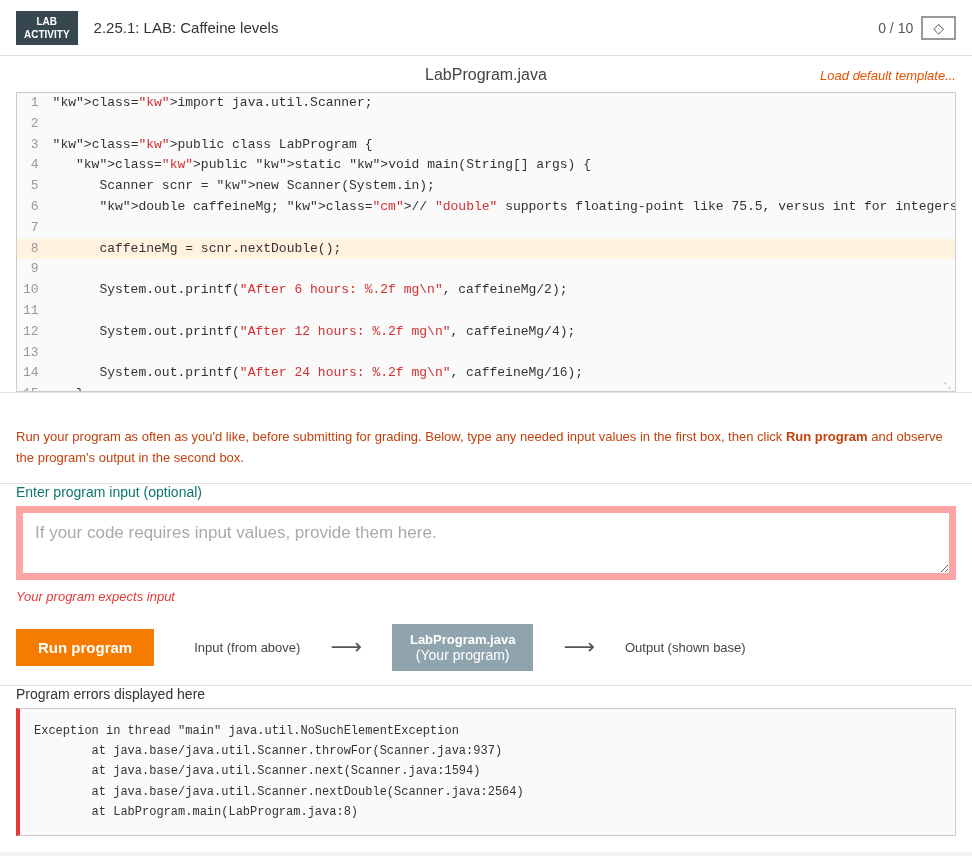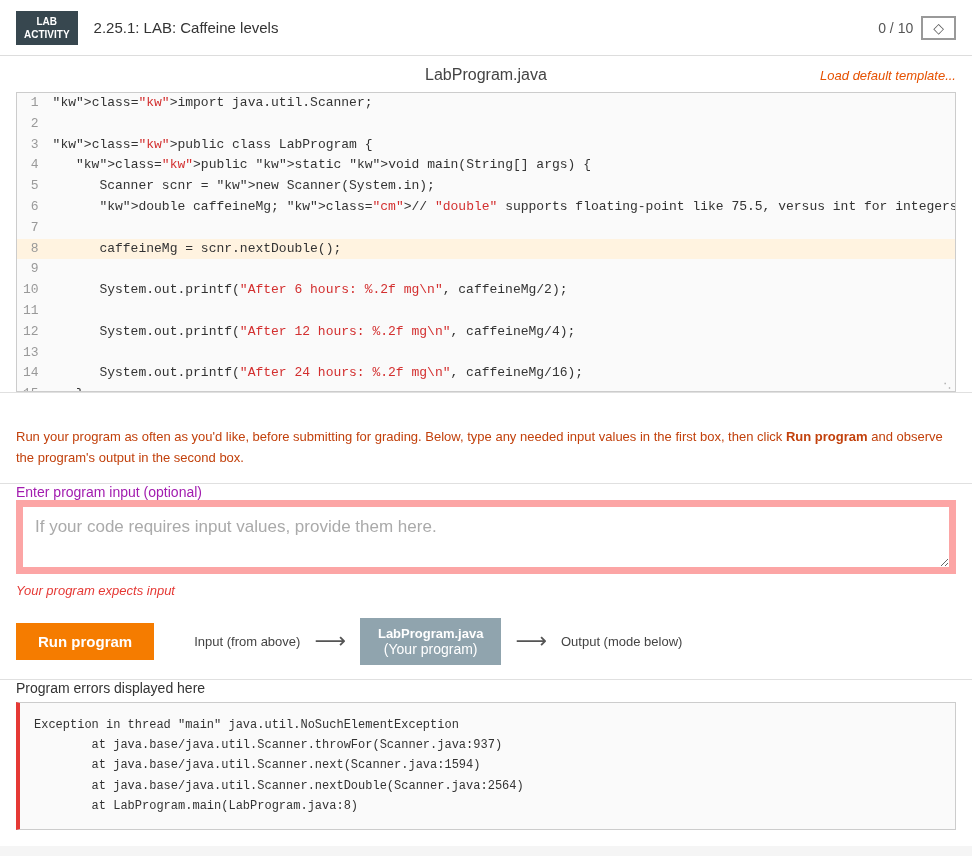--- a/index.html
+++ b/index.html
@@ -154,21 +154,22 @@
       margin-top: 20px;
     }
     .mode-description strong { font-weight: bold; }
 
     
     .input-section {
       padding: 0 16px 10px 16px;
     }
     .input-label {
       font-size: 14px;
-      color: #a21caf;
+      color: #0f766e;
+      margin-bottom: 6px;
     }
     .program-input {
       width: 100%;
       border: 7px solid #fca5a5;
       padding: 10px 12px;
       font-size: 17px;
       color: #a21caf;
       min-height: 44px;
       outline: none;
       resize: vertical;
@@ -195,21 +196,21 @@
       border: none;
       padding: 10px 22px;
       font-size: 15px;
       font-weight: bold;
       cursor: pointer;
       margin-right: 40px;
     }
     .run-flow {
       display: flex;
       align-items: center;
-      gap: 14px;
+      gap: 30px;
     }
     .run-flow-text {
       font-size: 13px;
       color: #444;
     }
     .arrow {
       font-size: 22px;
       color: #555;
     }
     .program-box {
@@ -365,21 +366,21 @@
   <div class="run-section">
     <button class="btn-run">Run program</button>
     <div class="run-flow">
       <span class="run-flow-text">Input (from above)</span>
       <span class="arrow">⟶</span>
       <div class="program-box">
         <div>LabProgram.java</div>
         <div class="program-box-sub">(Your program)</div>
       </div>
       <span class="arrow">⟶</span>
-      <span class="run-flow-text">Output (mode below)</span>
+      <span class="run-flow-text">Output (shown base)</span>
     </div>
   </div>
 
   <hr class="divider">
 
   <div class="error-section">
     <div class="error-label">Program errors displayed here</div>
     <div class="error-box">Exception in thread "main" java.util.NoSuchElementException
         at java.base/java.util.Scanner.throwFor(Scanner.java:937)
         at java.base/java.util.Scanner.next(Scanner.java:1594)

